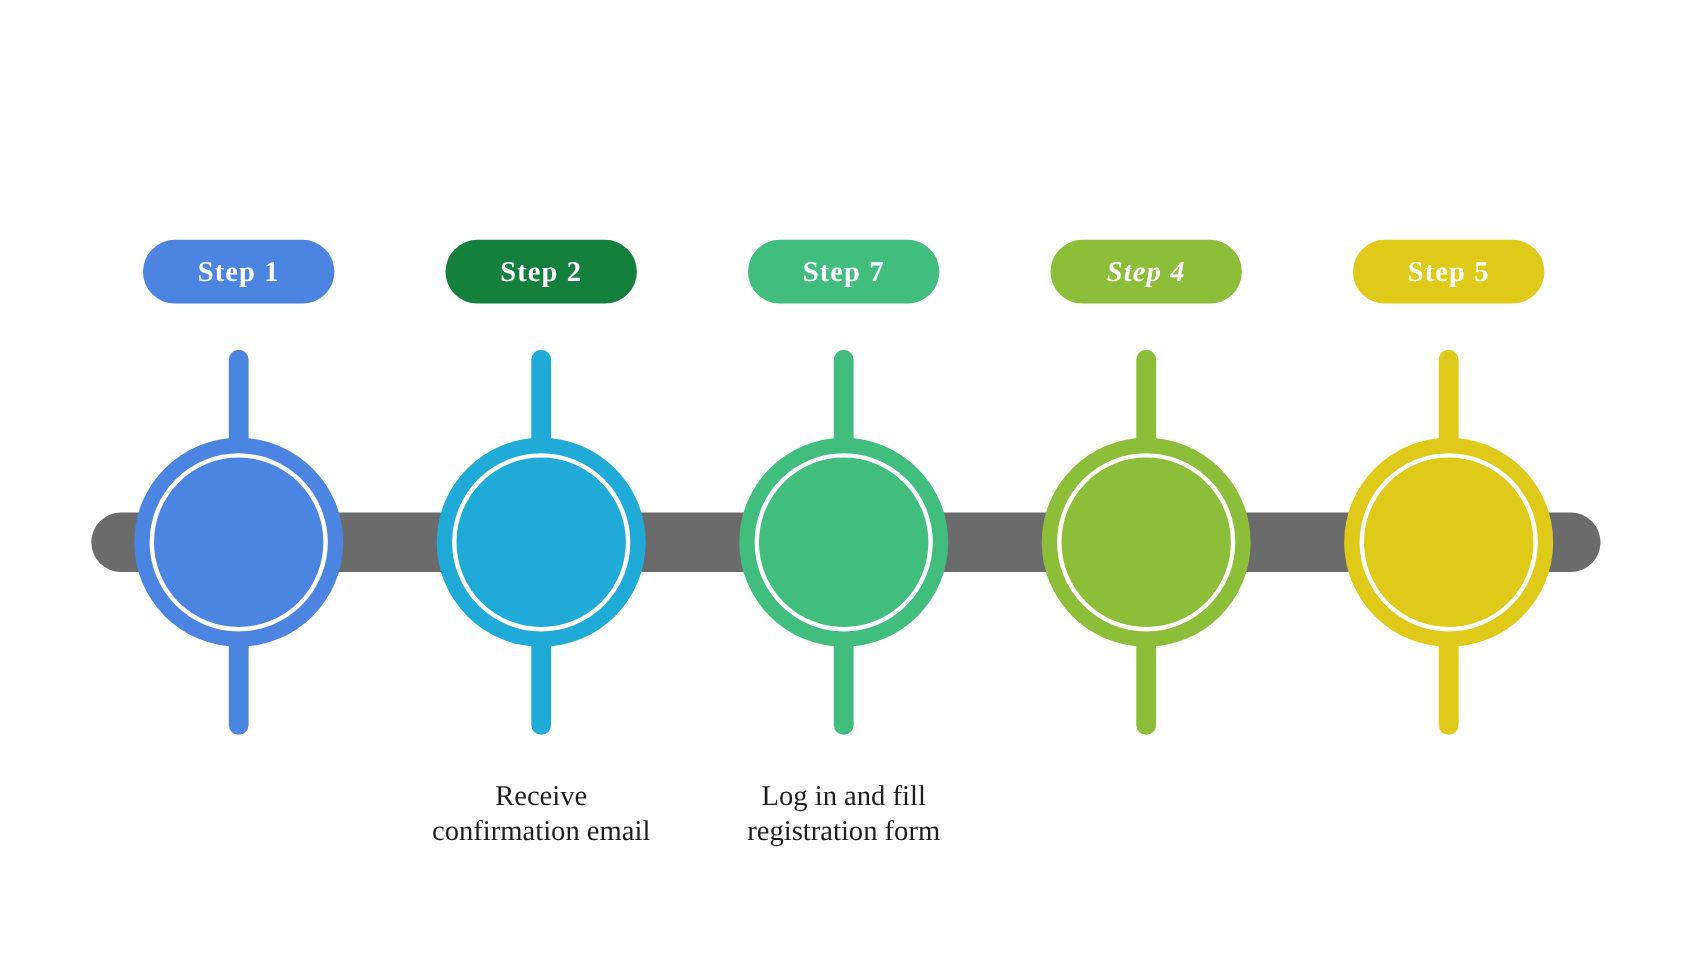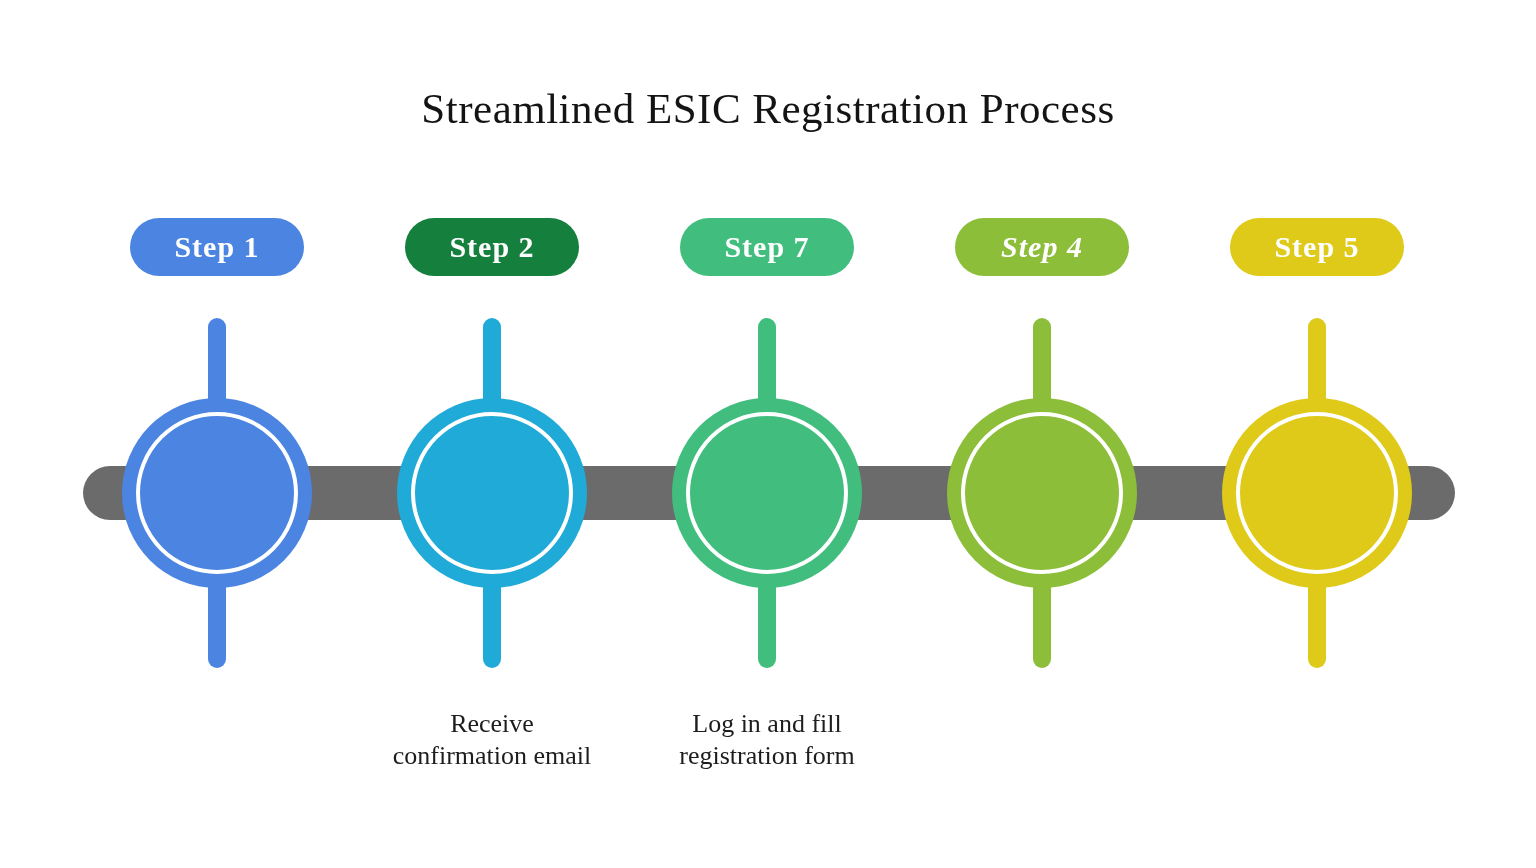--- a/index.html
+++ b/index.html
@@ -48,21 +48,21 @@
     transform: translateX(-50%);
     width: 174px;
     height: 58px;
     border-radius: 29px;
     display: flex;
     align-items: center;
     justify-content: center;
   }
   .badge-label {
     color: #ffffff;
-    font-size: 30px;
+    font-size: 26px;
     font-weight: bold;
     letter-spacing: 1px;
   }
   .stem {
     position: absolute;
     top: 318px;
     left: 50%;
     transform: translateX(-50%);
     width: 18px;
     height: 350px;
@@ -103,21 +103,20 @@
   .step-2 { left: 354px; }
   .step-3 { left: 629px; }
   .step-4 { left: 904px; font-style: italic; }
   .step-5 { left: 1179px;}
 </style>
 </head>
 <body>
 
 <div class="canvas">
 
-  <div class="title">Streamlined ESIC Registration Process</div>
 
   <div class="timeline-bar" style="background-color: rgb(107, 107, 107);"></div>
 
   <div class="step step-1">
     <div class="badge" style="background-color: rgb(75, 132, 225);">
       <span class="badge-label">Step 1</span>
     </div>
     <div class="stem" style="background-color: rgb(75, 132, 225);"></div>
     <div class="circle" style="background-color: rgb(75, 132, 225);">
       <div class="ring"></div>

